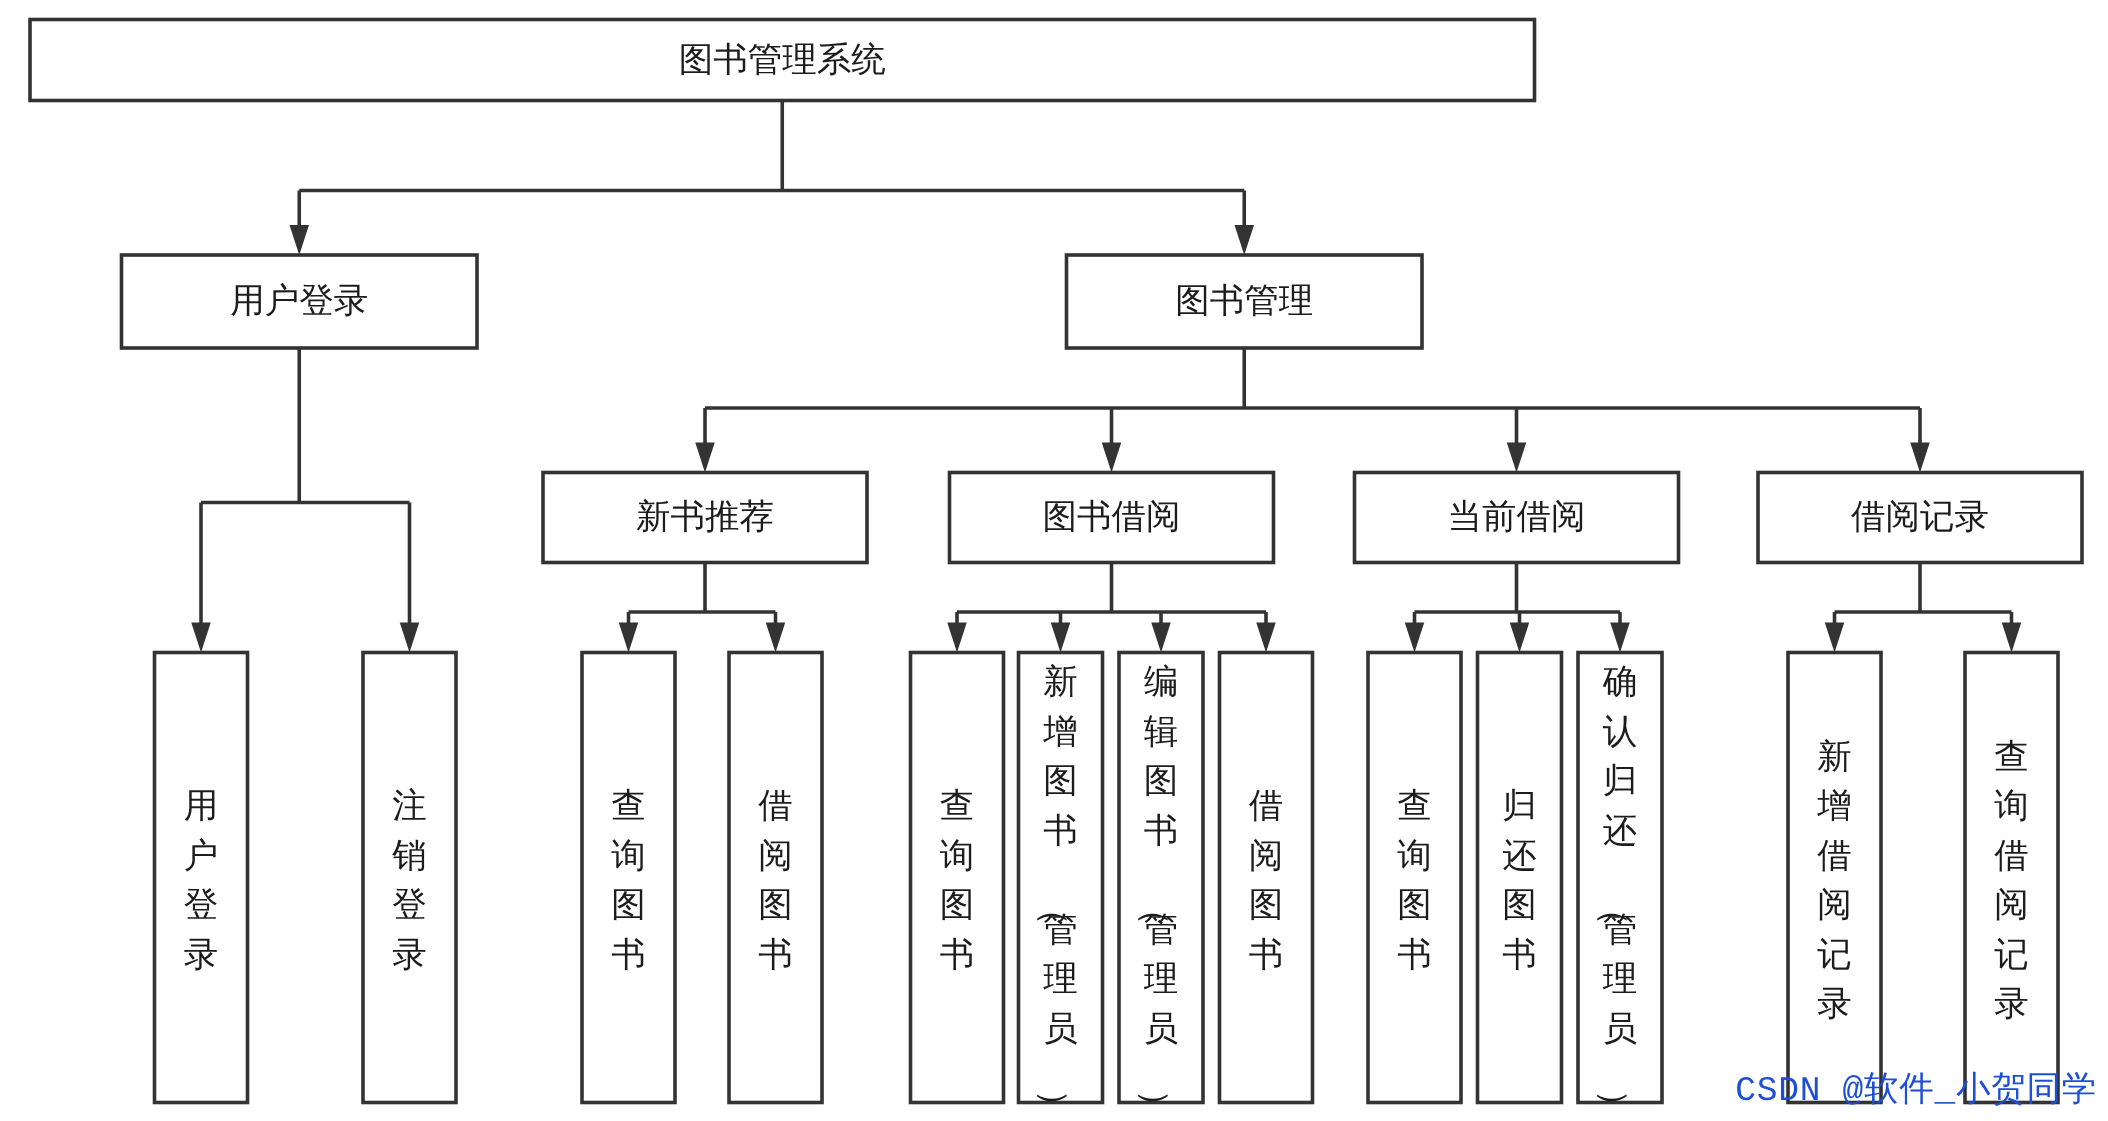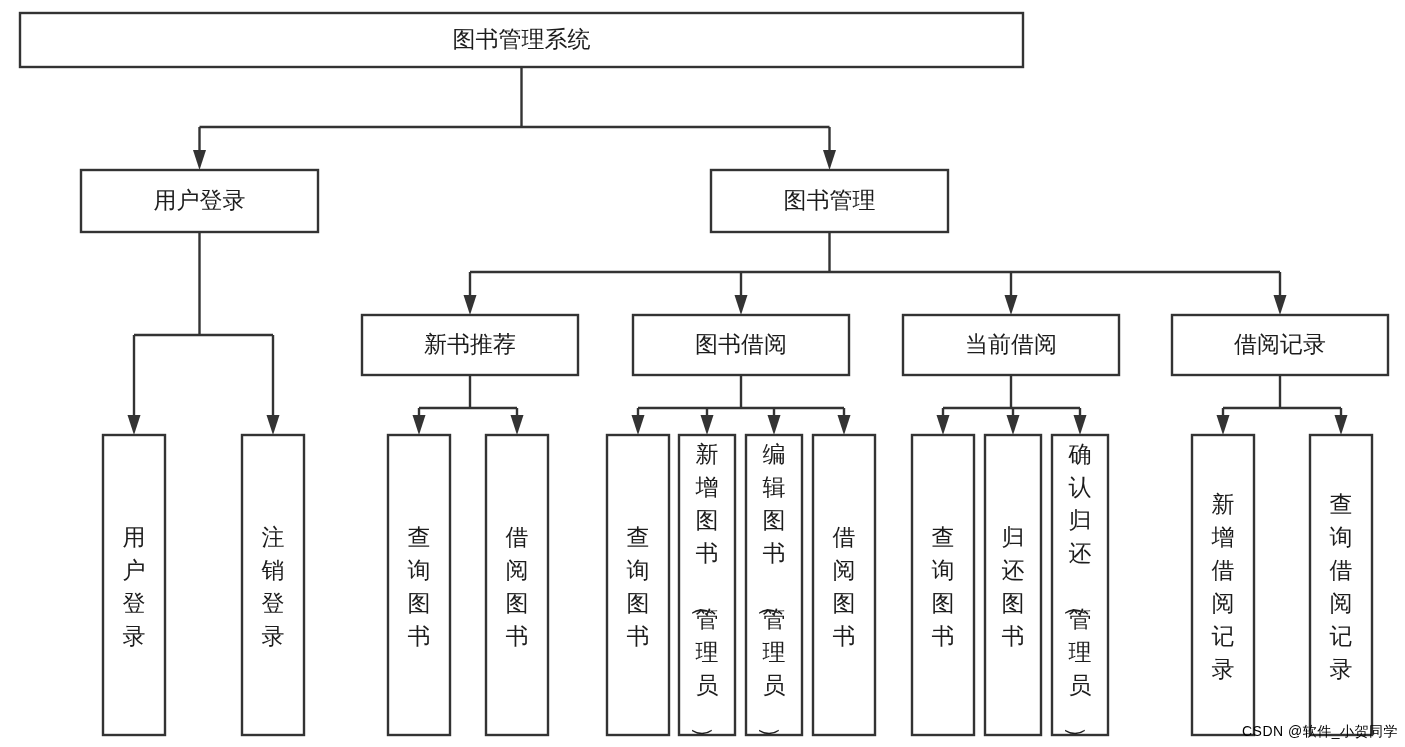--- a/index.html
+++ b/index.html
@@ -53,23 +53,23 @@
     stroke-linecap: butt;
   }
   .edge-arrow {
     fill: #333333;
     stroke: none;
   }
   .watermark {
     position: absolute;
     right: 10px;
     bottom: 6px;
-    font-family: Liberation Sans, sans-serif;
-    font-size: 14px;
-    color: #000000;
+    font-family: Liberation Mono, monospace;
+    font-size: 23px;
+    color: #1d4ed8;
     white-space: nowrap;
     letter-spacing: 0.5px;
     user-select: none;
   }
 </style>
 </head>
 <body>
 
 <div id="diagram-root">
   <svg id="flow" viewBox="0 0 1405 747" xmlns="http://www.w3.org/2000/svg">

